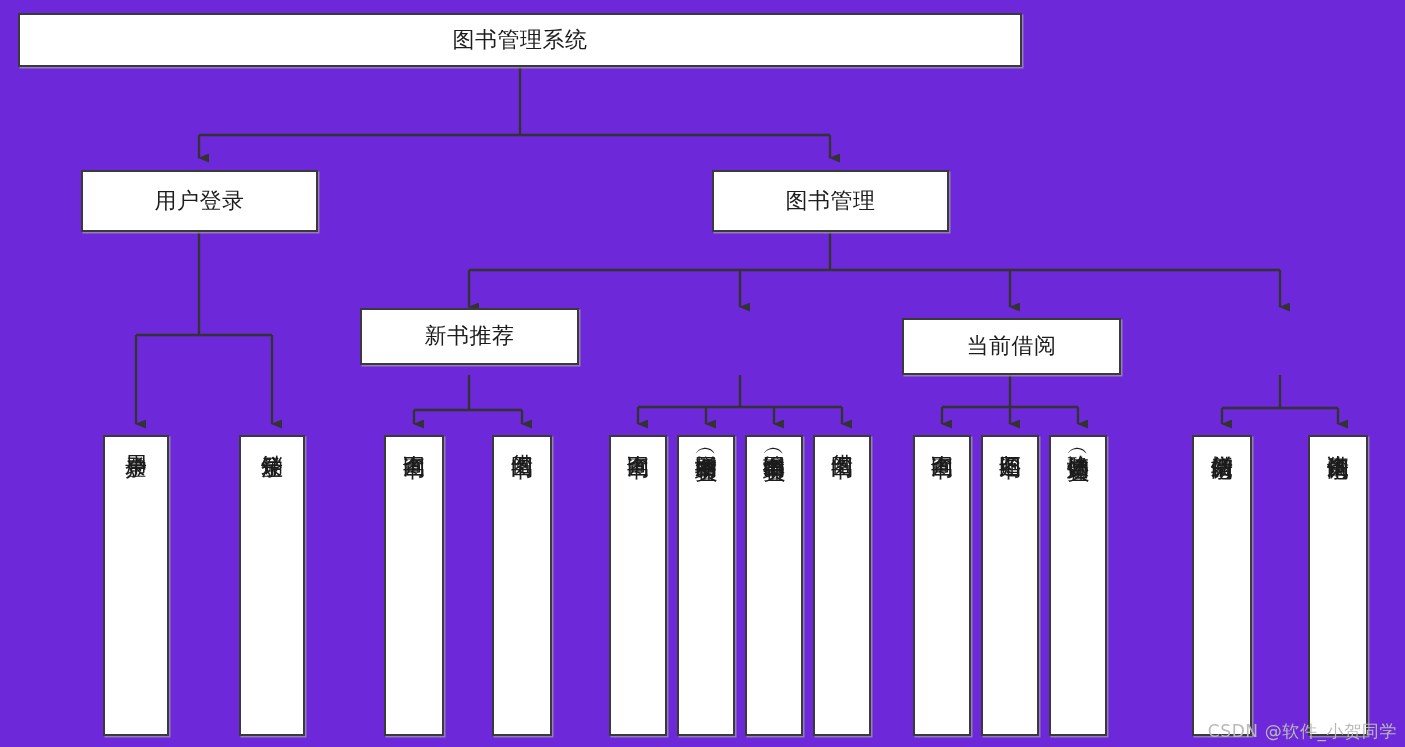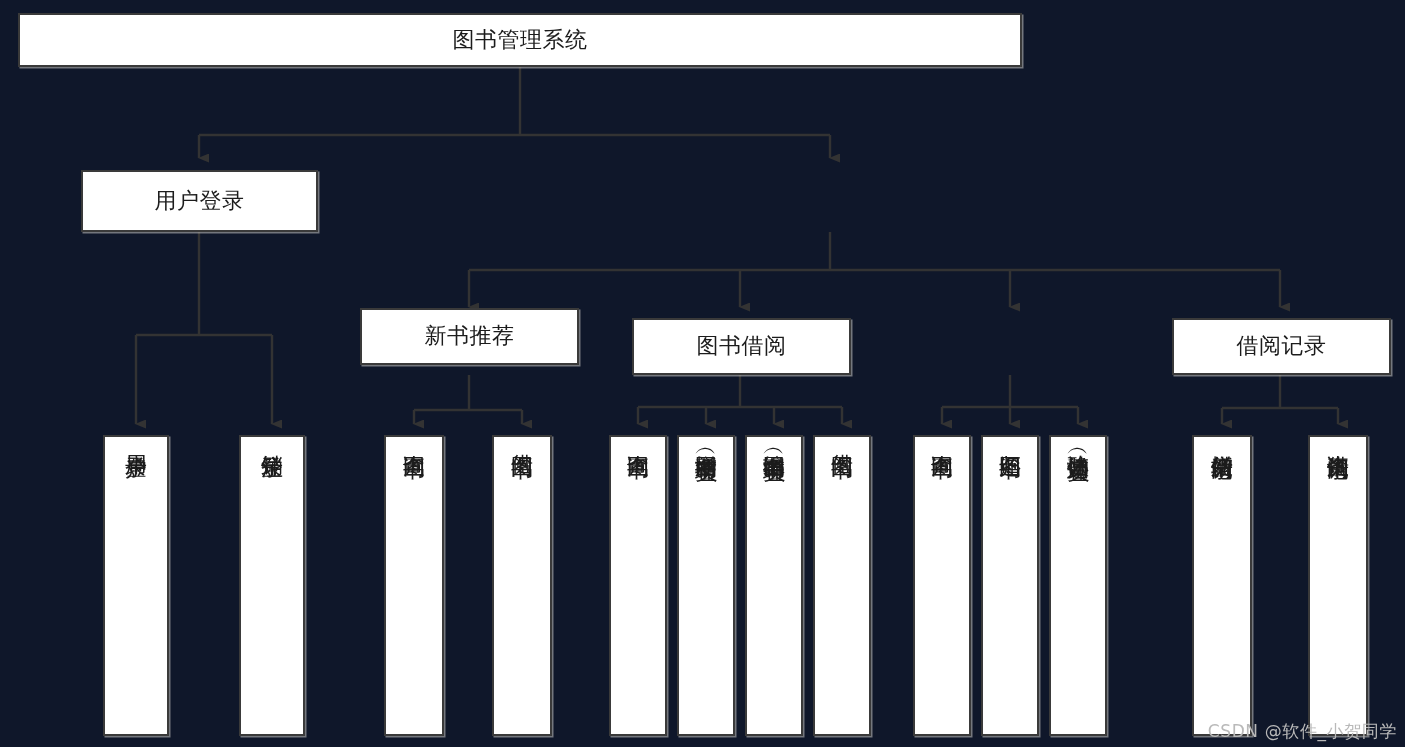--- a/index.html
+++ b/index.html
@@ -8,21 +8,21 @@
     background: #ffffff;
   }
   body {
     font-family: "DejaVu Sans", "Liberation Sans", sans-serif;
     color: #1a1a1a;
   }
   #canvas {
     position: relative;
     width: 1405px;
     height: 747px;
-    background: #0f172a;
+    background: #6d28d9;
     overflow: hidden;
   }
   svg.edges {
     position: absolute;
     left: 0;
     top: 0;
     width: 1405px;
     height: 747px;
     pointer-events: none;
   }
@@ -127,33 +127,33 @@
   </svg>
 
   <div class="node lvl0" style="left:18px; top:13px; width:1004px; height:54px;">
     <span class="lbl">图书管理系统</span>
   </div>
 
   <div class="node lvl1" style="left:81px; top:170px; width:237px; height:62px;">
     <span class="lbl">用户登录</span>
   </div>
 
+  <div class="node lvl1" style="left:712px; top:170px; width:237px; height:62px;">
+    <span class="lbl">图书管理</span>
+  </div>
 
   <div class="node lvl2" style="left:360px; top:308px; width:219px; height:57px;">
     <span class="lbl">新书推荐</span>
   </div>
 
-  <div class="node lvl2" style="left:632px; top:318px; width:219px; height:57px;">
-    <span class="lbl">图书借阅</span>
-  </div>
-
-
-  <div class="node lvl2" style="left:1172px; top:318px; width:219px; height:57px;">
-    <span class="lbl">借阅记录</span>
-  </div>
+
+  <div class="node lvl2" style="left:902px; top:318px; width:219px; height:57px;">
+    <span class="lbl">当前借阅</span>
+  </div>
+
 
   <div class="node vert" style="left:103px; top:435px; width:66px; height:301px;">
     <span class="lbl">用户登录</span>
   </div>
 
   <div class="node vert" style="left:239px; top:435px; width:66px; height:301px;">
     <span class="lbl">注销登录</span>
   </div>
 
   <div class="node vert" style="left:384px; top:435px; width:60px; height:301px;">

